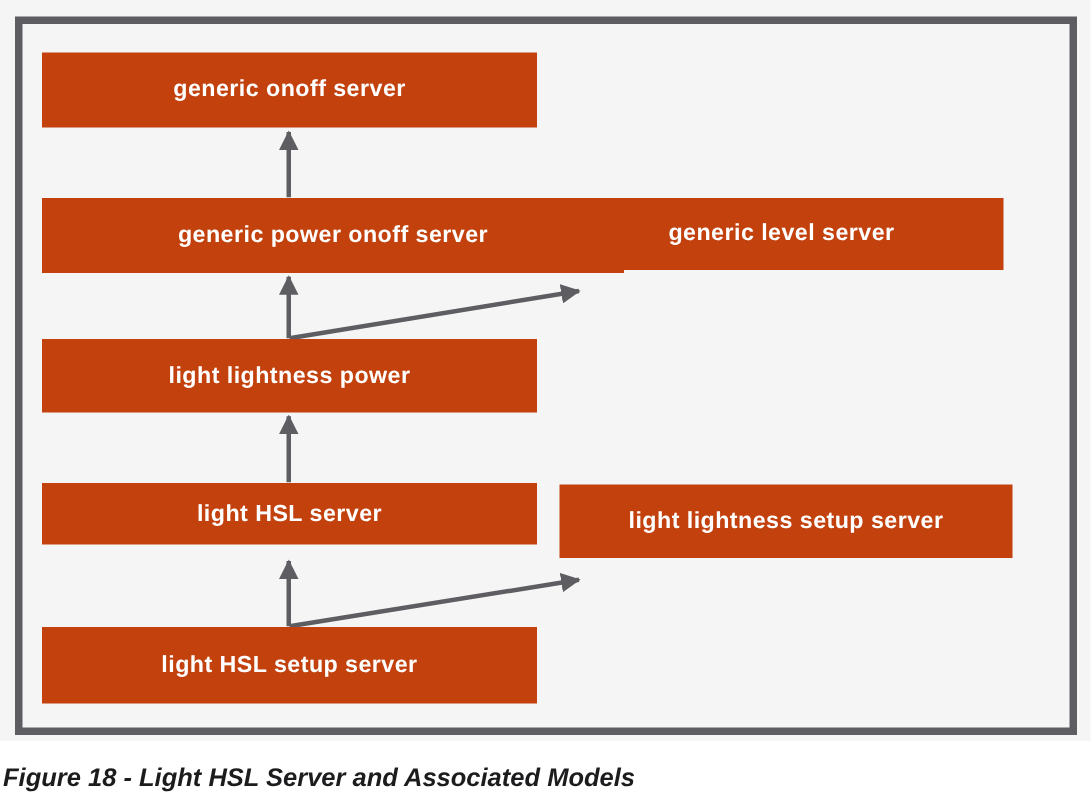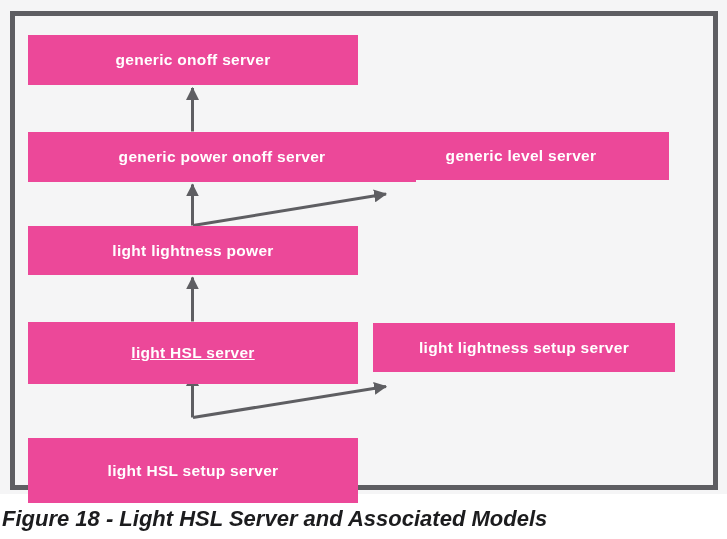--- a/index.html
+++ b/index.html
@@ -19,47 +19,47 @@
   
   .frame{
     position:absolute;left:10px;top:11px;width:708px;height:479px;
     border:5px solid #5e5e62;box-sizing:border-box;
     background:transparent;
   }
 
   
   .model-box{
     position:absolute;
-    background:#ec4899;
+    background:#c2410c;
     color:#ffffff;
     font-weight:bold;
     font-size:15.5px;
     letter-spacing:.3px;
     display:flex;align-items:center;justify-content:center;
     text-align:center;
     box-sizing:border-box;
   }
   .b-generic-onoff         {left:28px; top:35px;  width:330px;height:50px;}
   .b-generic-power-onoff   {left:28px; top:132px; width:388px;height:50px;}
   .b-generic-level         {left:373px;top:132px; width:296px;height:48px;}
   .b-light-lightness       {left:28px; top:226px; width:330px;height:49px;}
-  .b-light-hsl             {left:28px; top:322px; width:330px;height:62px;text-decoration:underline;}
+  .b-light-hsl             {left:28px; top:322px; width:330px;height:41px;}
   .b-light-lightness-setup {left:373px;top:323px; width:302px;height:49px;}
-  .b-light-hsl-setup       {left:28px; top:418px; width:330px;height:65px;margin-top:20px;}
+  .b-light-hsl-setup       {left:28px; top:418px; width:330px;height:51px;}
 
   
   .arrows{
     position:absolute;left:0;top:0;width:727px;height:494px;
     pointer-events:none;
   }
 
   
   .caption{
     position:absolute;left:2px;top:504px;width:720px;
-    font-size:22px;line-height:30px;
+    font-size:17px;line-height:30px;
     font-style:italic;font-weight:600;
     color:#1c1c1e;
     white-space:nowrap;
   }
 </style>
 </head>
 <body>
 
 <div class="page">
 

